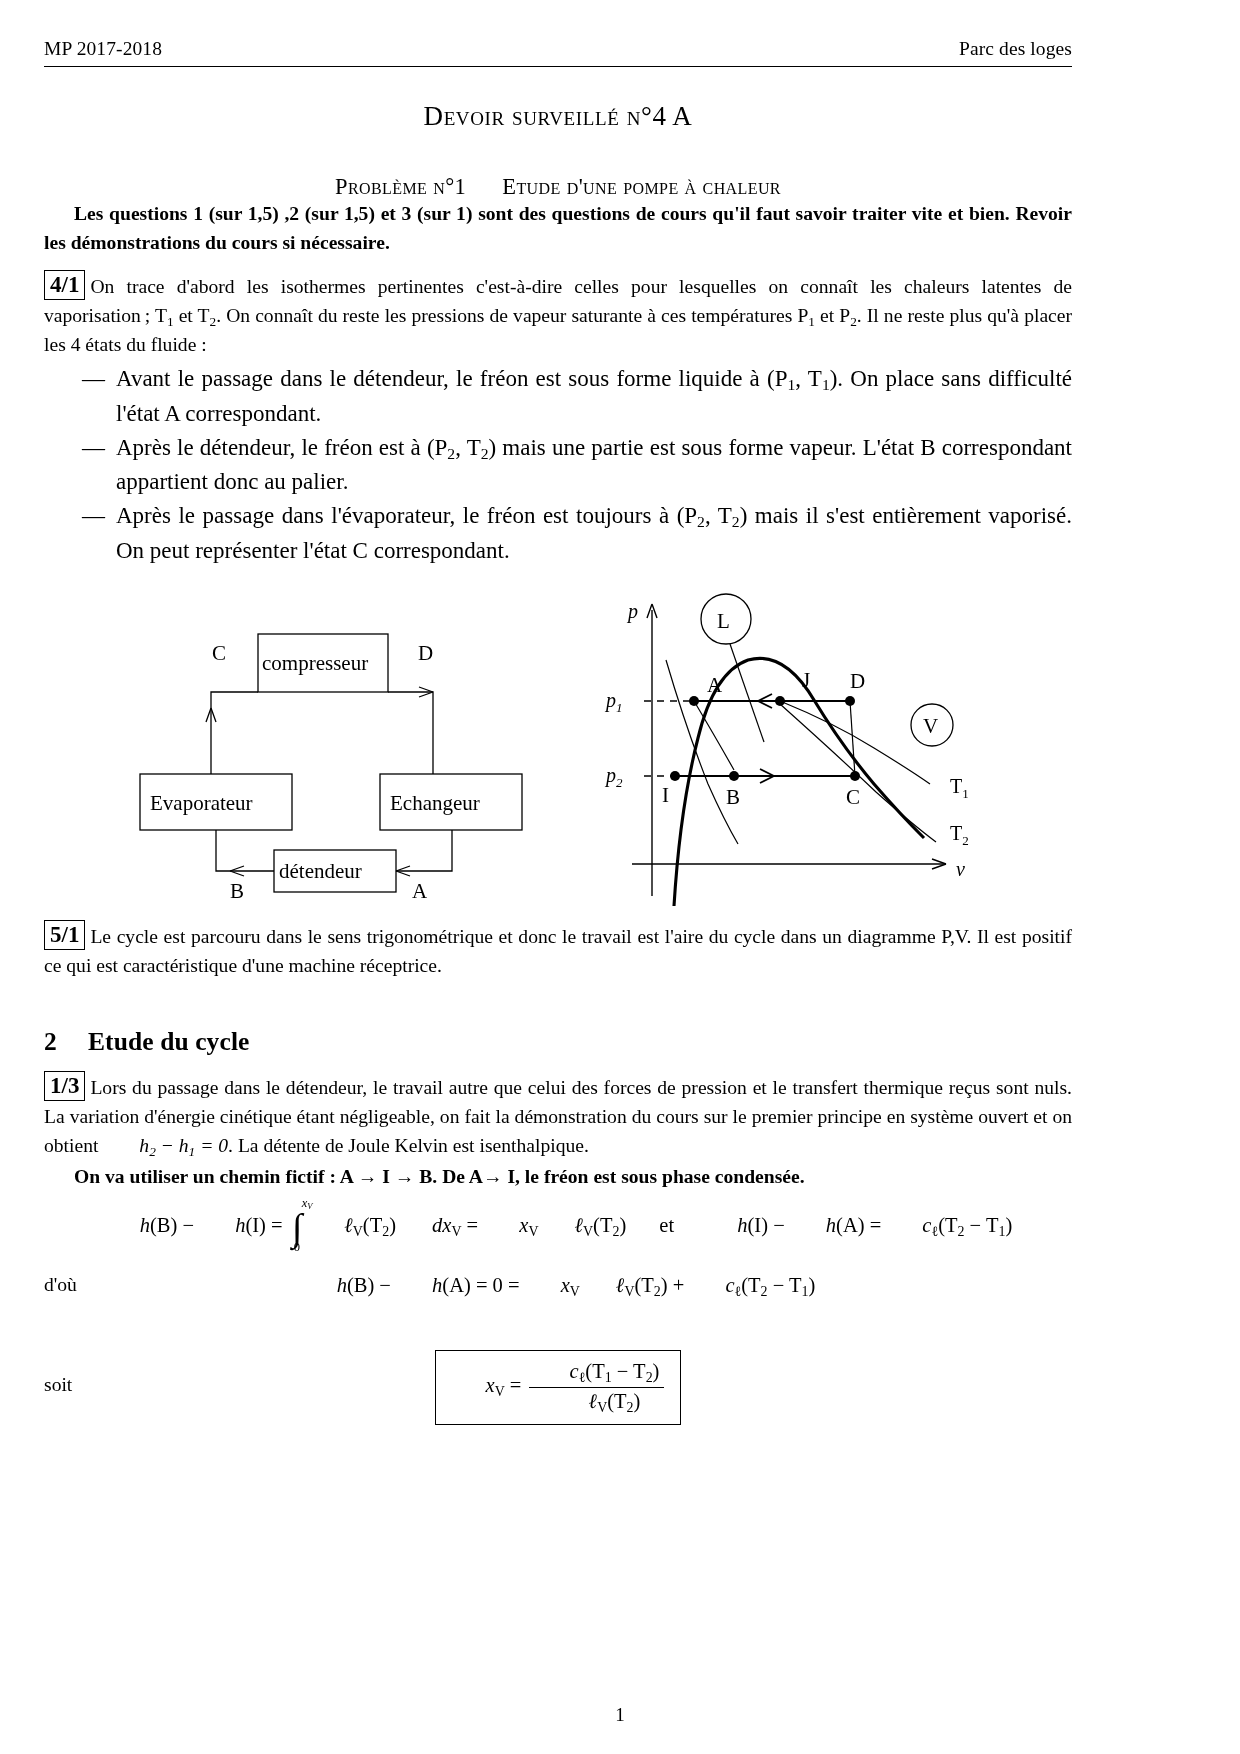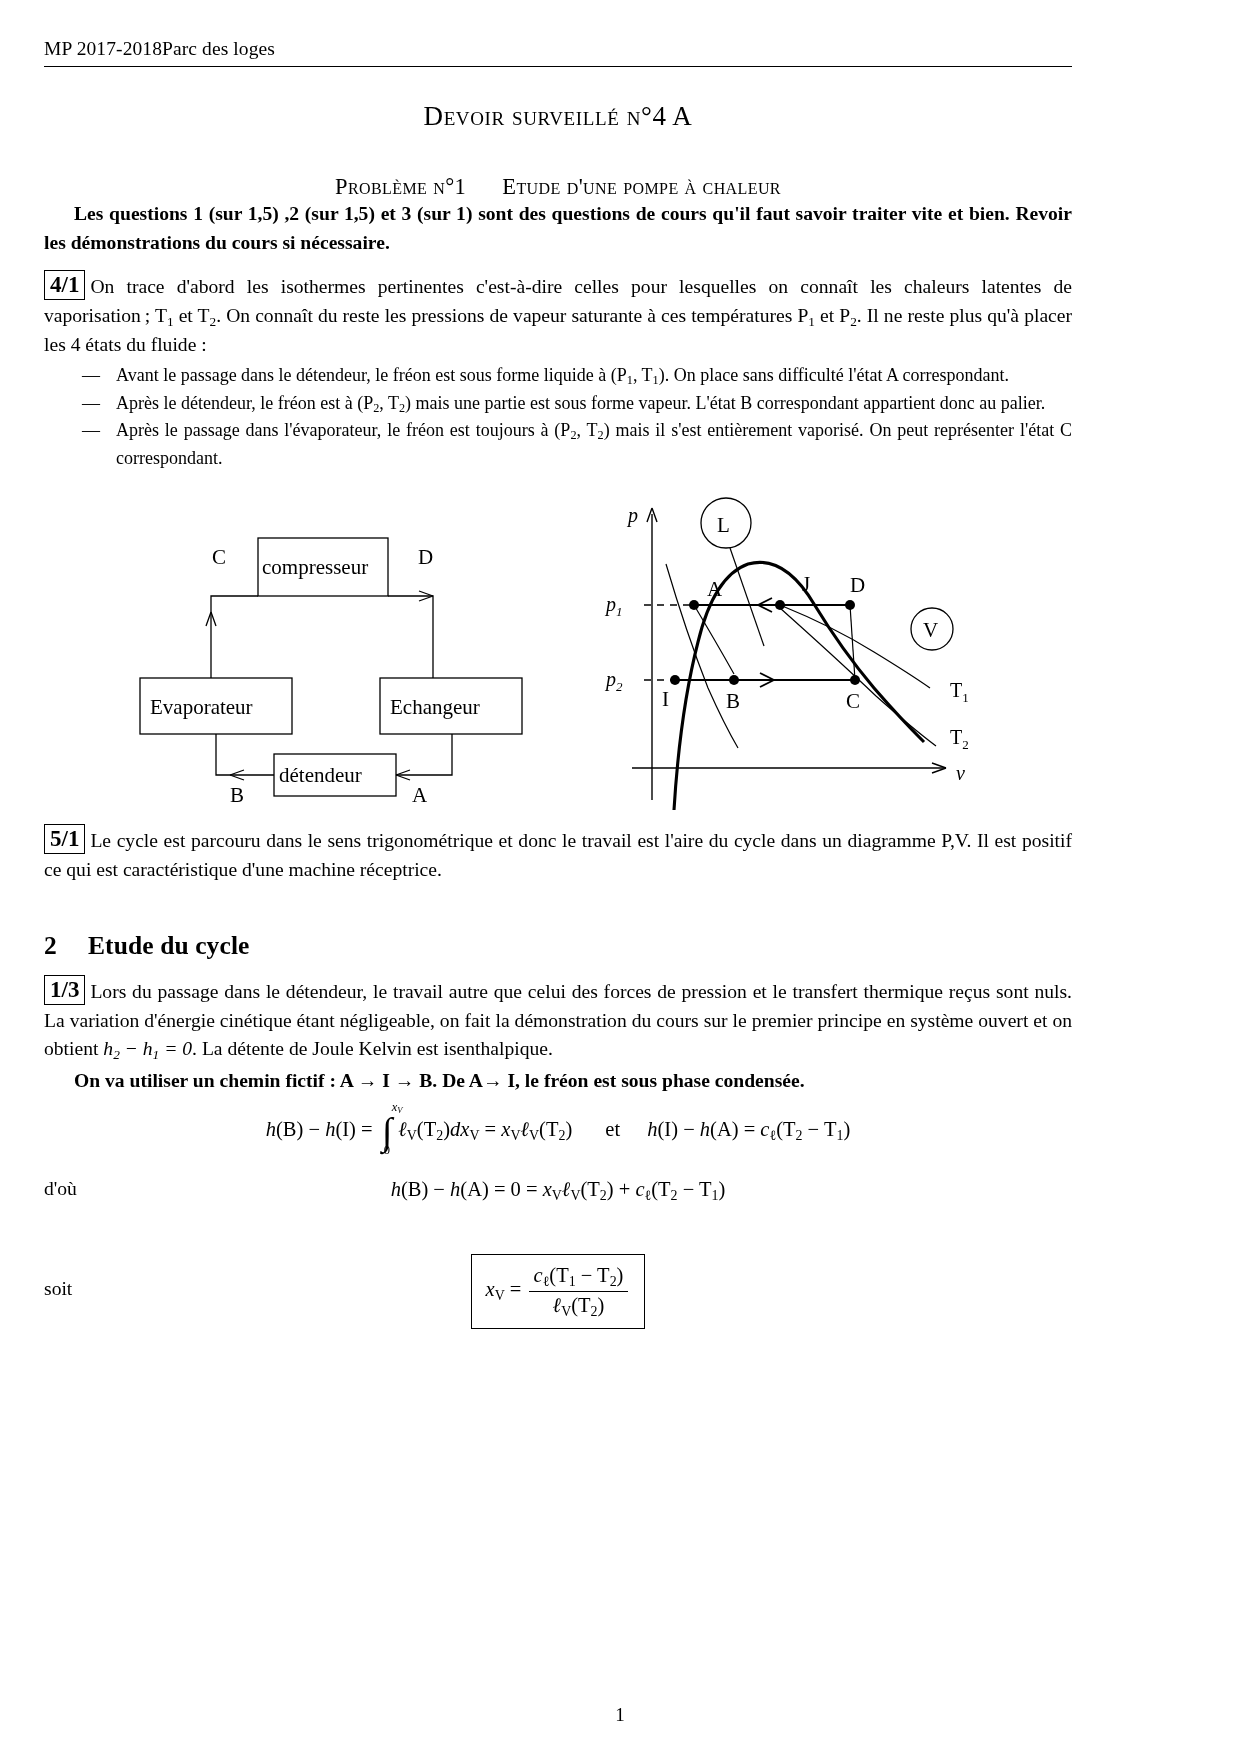--- a/index.html
+++ b/index.html
@@ -25,20 +25,21 @@
   .content {
     position: absolute;
     left: 44px;
     top: 38px;
     width: 1028px;
   }
 
   
   .runhead {
     display: flex;
+    justify-content: space-between;
     align-items: baseline;
     font-size: 19.5px;
     letter-spacing: 0.1px;
   }
   .runhead-rule {
     border-bottom: 1.6px solid #000;
     margin-top: 6px;
   }
 
   
@@ -89,34 +90,34 @@
 
   
   ul.dashlist {
     list-style: none;
     margin: 2px 0 0 0;
     padding: 0;
   }
   ul.dashlist > li {
     position: relative;
     padding-left: 72px;
-    font-size: 18px;
+    font-size: 23px;
     line-height: 1.48;
     text-align: justify;
     margin-bottom: 0px;
   }
   ul.dashlist > li::before {
     content: "—";
     position: absolute;
     left: 38px;
     top: 0;
   }
 
   
-  .mi { font-family: "Liberation Serif", serif; font-style: italic; }
+  .mi { font-family: "Liberation Serif", serif; font-style: italic; margin-left: 36px; }
   .mu { font-family: "Liberation Serif", serif; font-style: normal; }
   sub { font-size: 0.68em; vertical-align: -0.28em; }
   .eqline {
     text-align: center;
     font-size: 20.5px;
     margin: 22px 0 0 0;
   }
   .frac {
     display: inline-block;
     vertical-align: middle;

